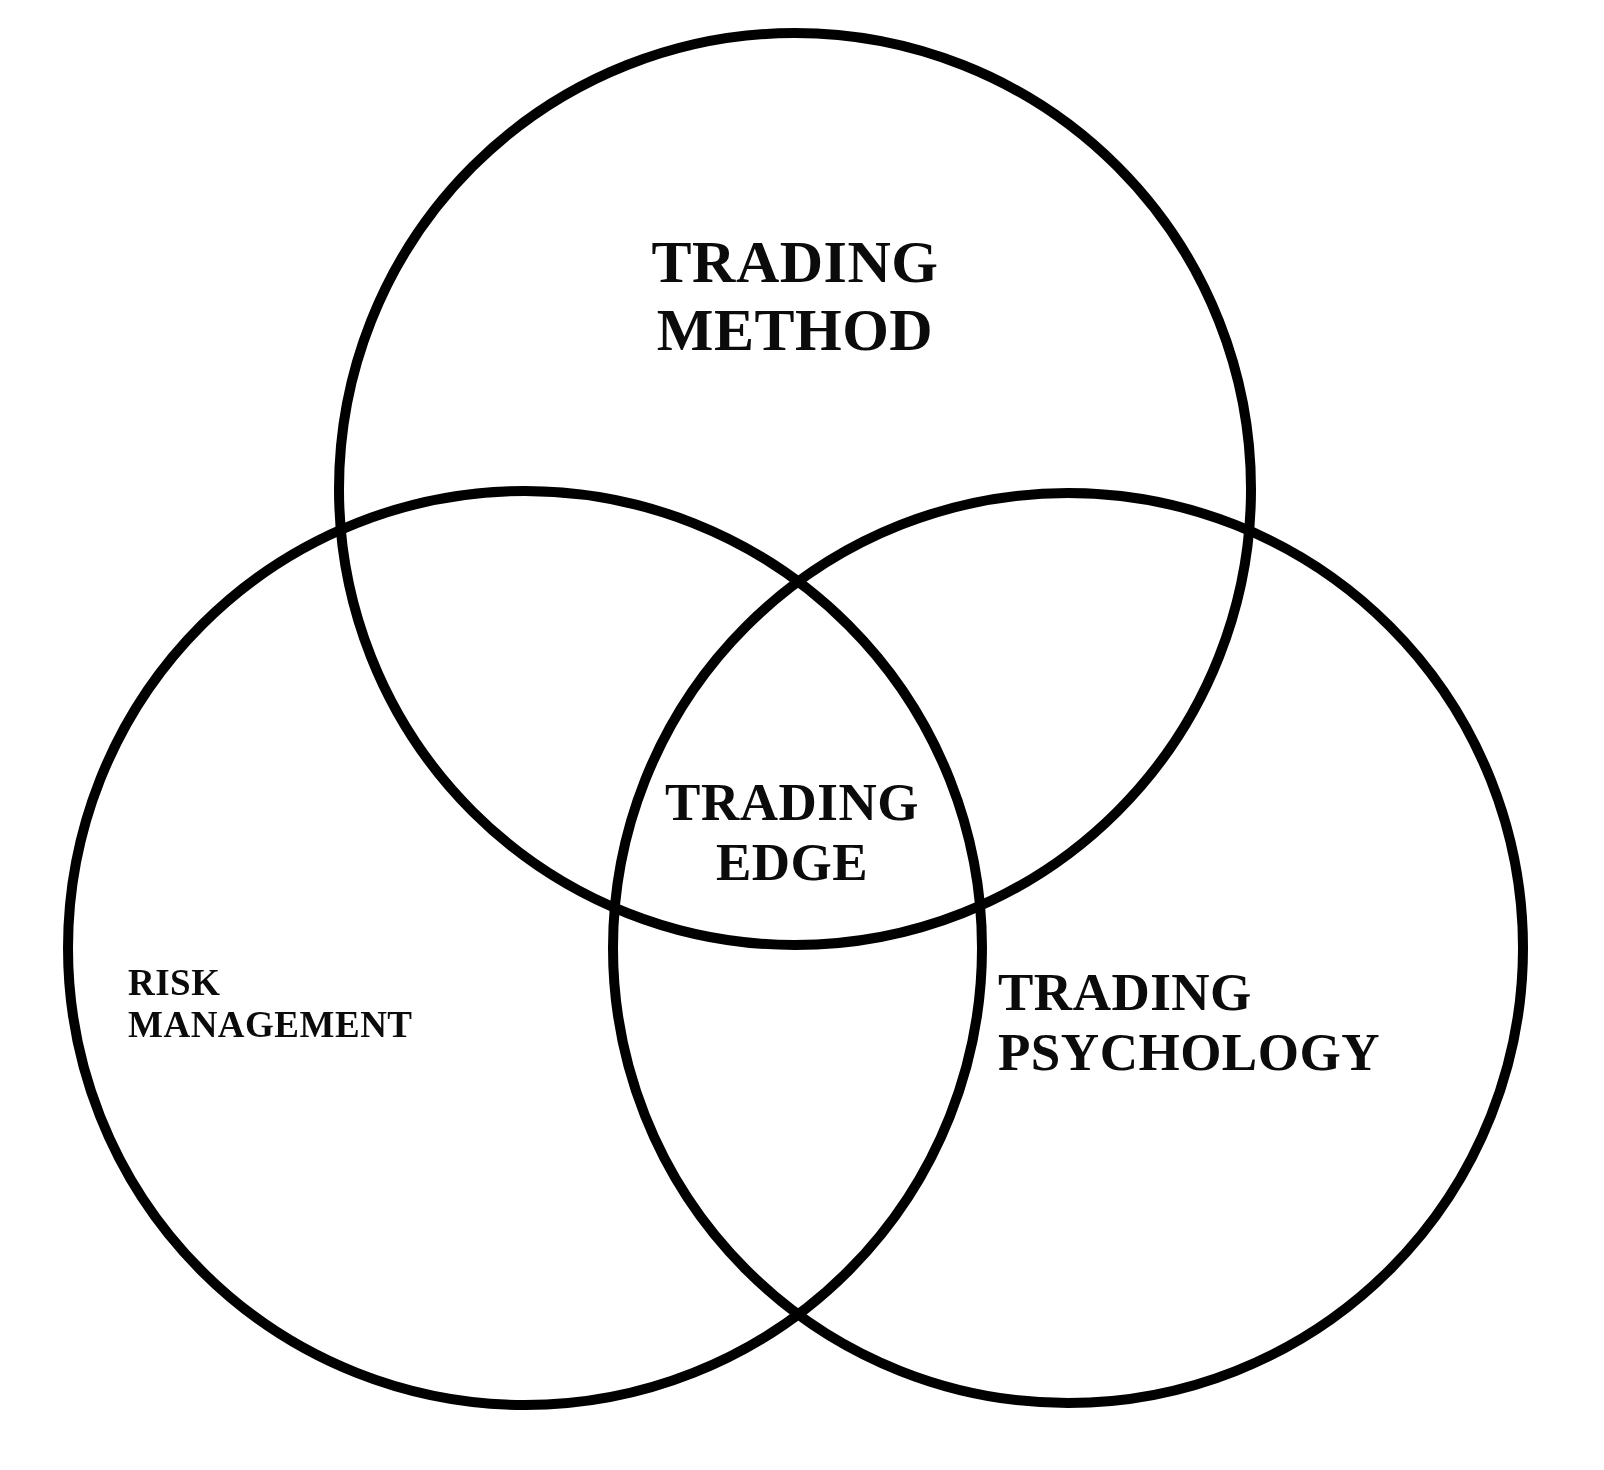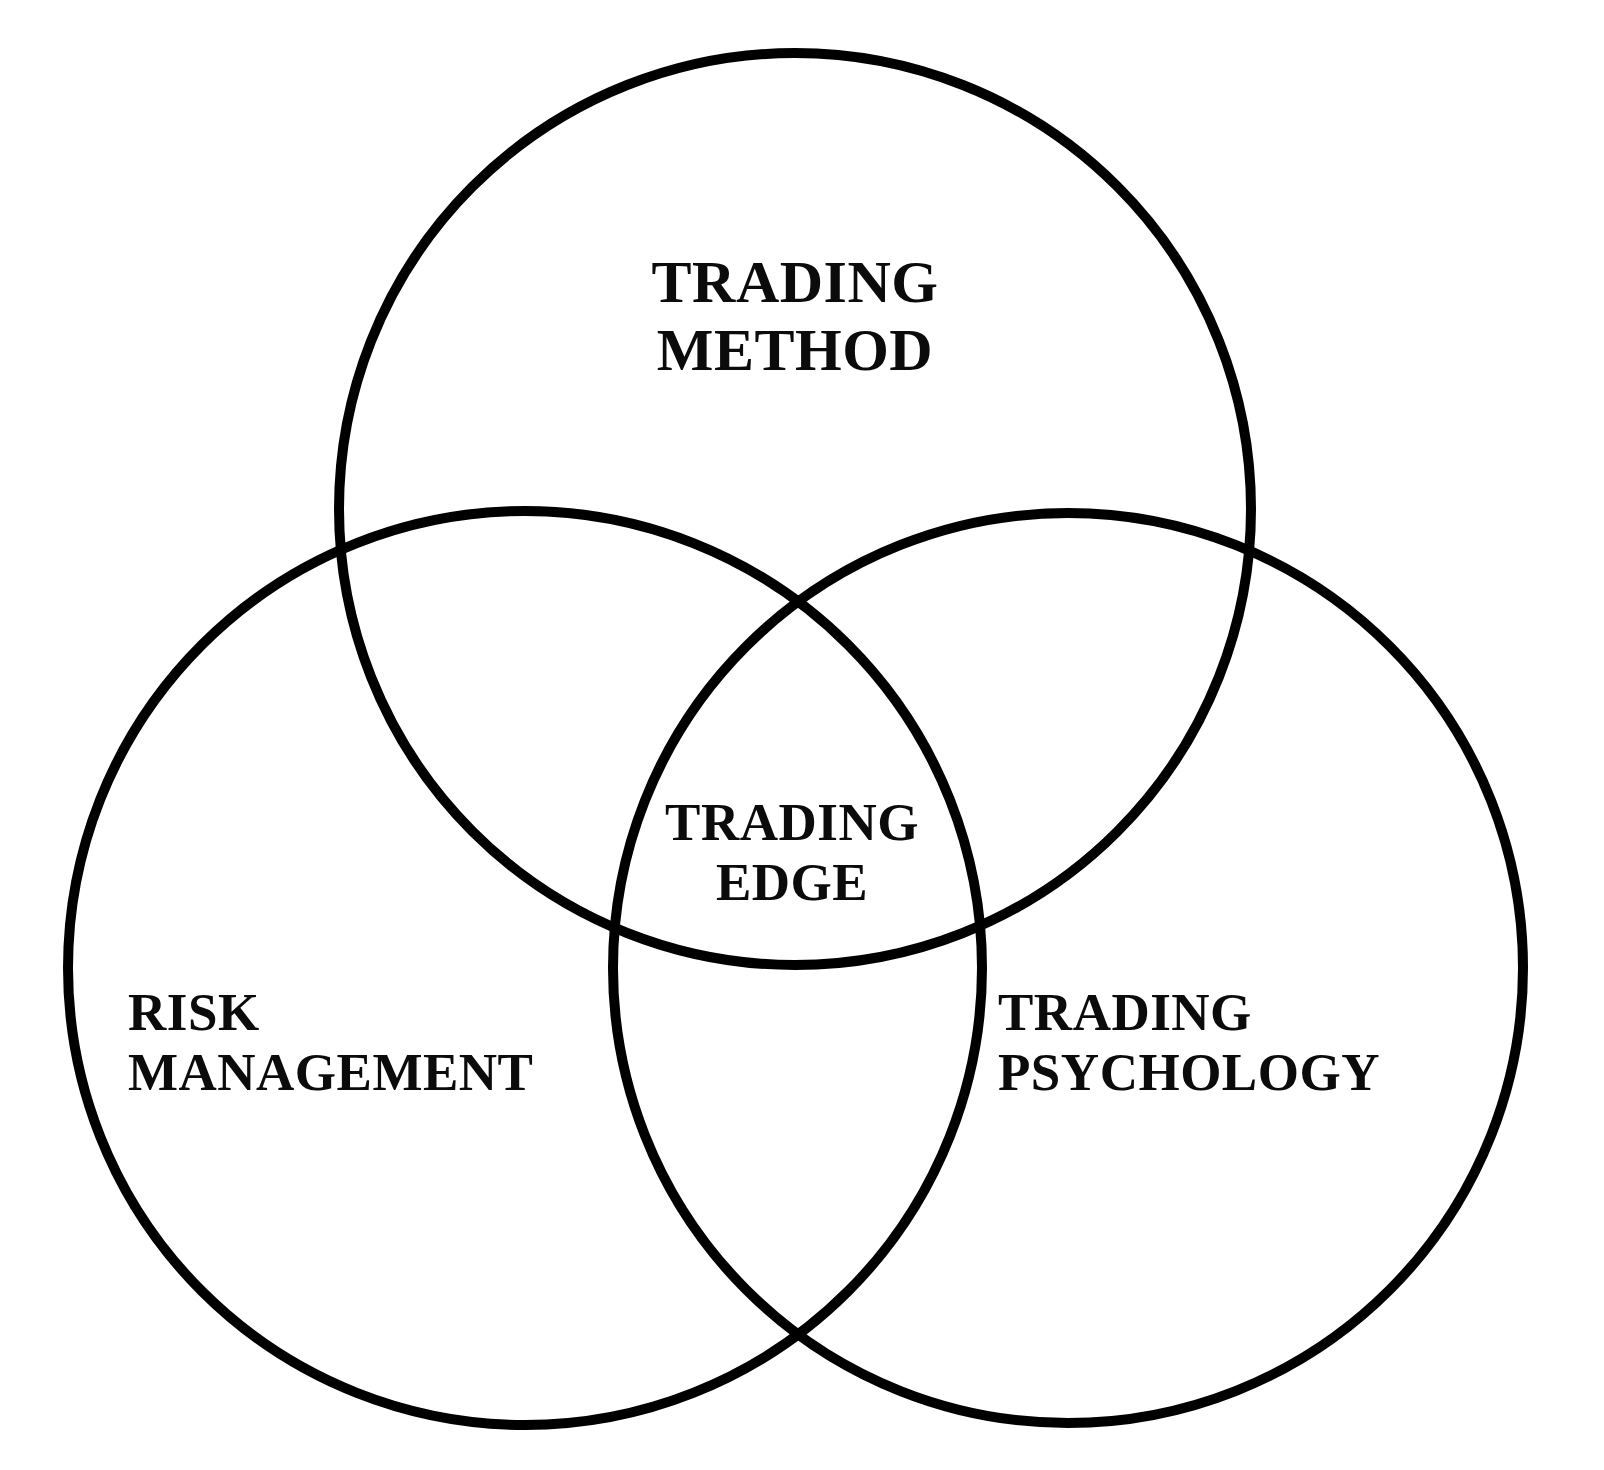--- a/index.html
+++ b/index.html
@@ -12,21 +12,20 @@
     width: 1604px;
     height: 1470px;
     overflow: hidden;
     font-family: "Liberation Serif", "DejaVu Serif", serif;
   }
   #diagram-root {
     position: relative;
     width: 1604px;
     height: 1100px;
     background: #ffffff;
-    margin-top: 20px;
   }
   #venn-svg {
     position: absolute;
     top: 0;
     left: 0;
     width: 1604px;
     height: 1470px;
     display: block;
   }
   .venn-circle {
@@ -61,21 +60,21 @@
     text-align: center;
     font-size: 53px;
     transform: translateX(-10px);
   }
   
   #label-risk-management {
     left: 128px;
     top: 962px;
     width: 520px;
     text-align: left;
-    font-size: 53px;
+    font-size: 37px;
   }
   
   #label-trading-psychology {
     left: 998px;
     top: 962px;
     width: 560px;
     text-align: left;
     font-size: 53px;
   }
 </style>

